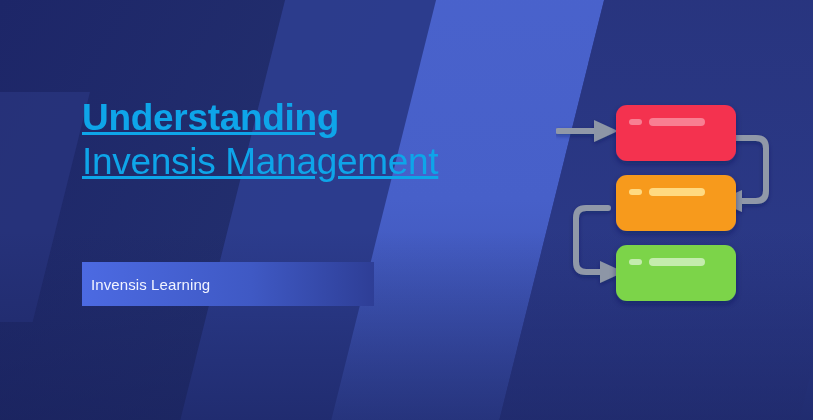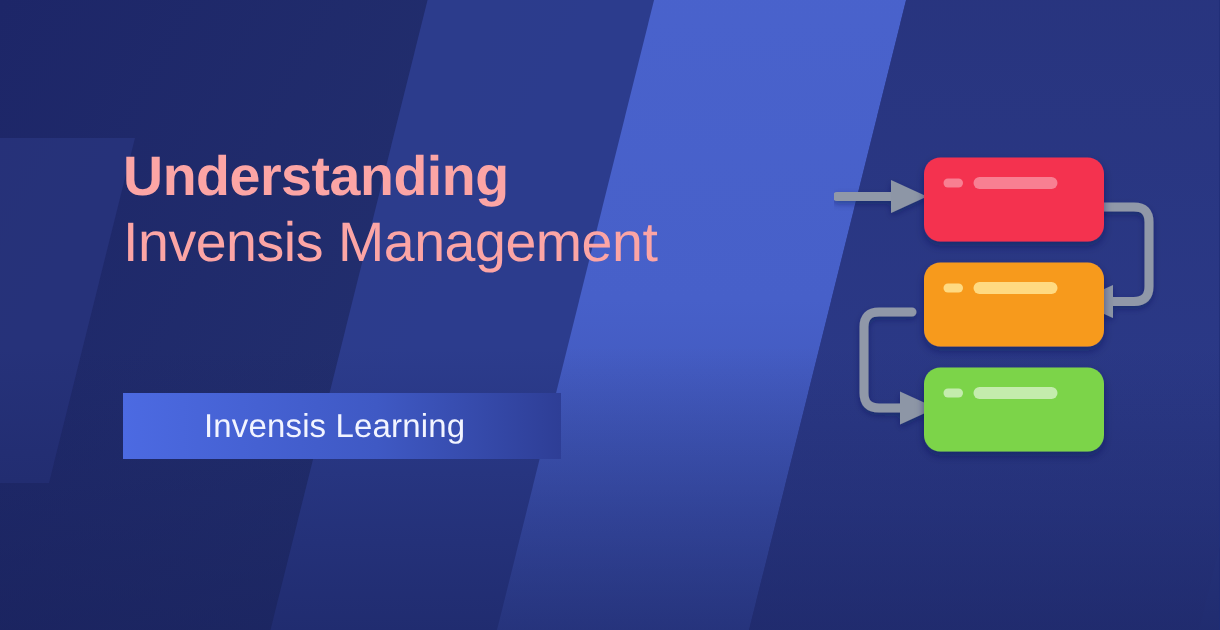--- a/index.html
+++ b/index.html
@@ -88,26 +88,27 @@
 
   
   .text-block {
     position: absolute;
     left: 82px;
     top: 96px;
     width: 470px;
   }
 
   .headline {
-    color: #fca5a5;
+    color: #0ea5e9;
     font-size: 37px;
     line-height: 1.18;
     letter-spacing: -0.3px;
     margin: 0;
     font-weight: 400;
+    text-decoration: underline;
   }
   .headline .l1,
   .headline .l2,
   .headline .l3 {
     display: block;
     white-space: nowrap;
   }
   .hl-strong { font-weight: 700; }
   .hl-light  { font-weight: 400; }
 
@@ -116,26 +117,25 @@
     left: 82px;
     top: 262px;
     height: 44px;
     width: 292px;
     background: linear-gradient(90deg, #4c6ae2 0%, #3f59c4 58%, #2e3e96 100%);
     display: flex;
     align-items: center;
   }
   .subtitle-text {
     color: #f2f4ff;
-    font-size: 22px;
+    font-size: 15px;
     font-weight: 400;
     letter-spacing: 0.1px;
     padding-left: 9px;
     white-space: nowrap;
-    margin-left: 45px;
   }
 
   
   .diagram {
     position: absolute;
     left: 556px;
     top: 96px;
     width: 230px;
     height: 220px;
   }

